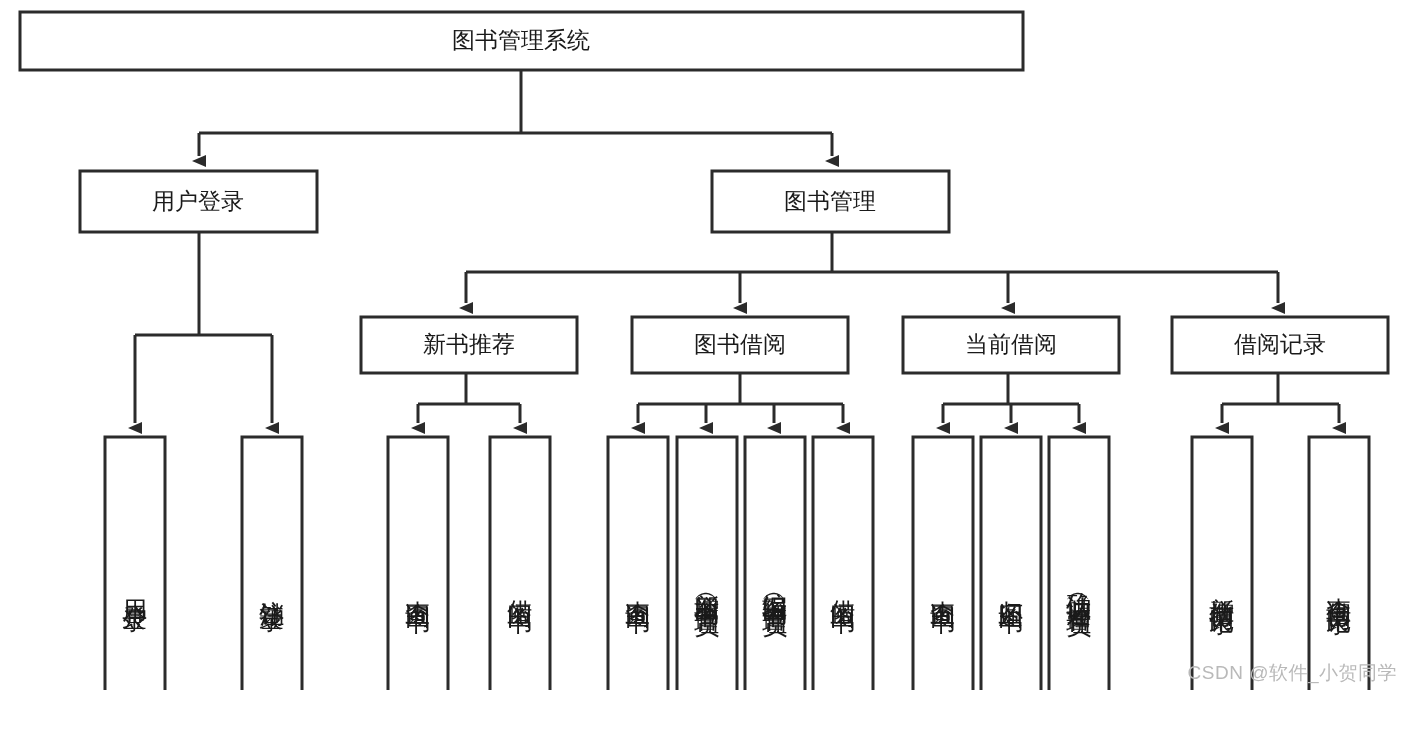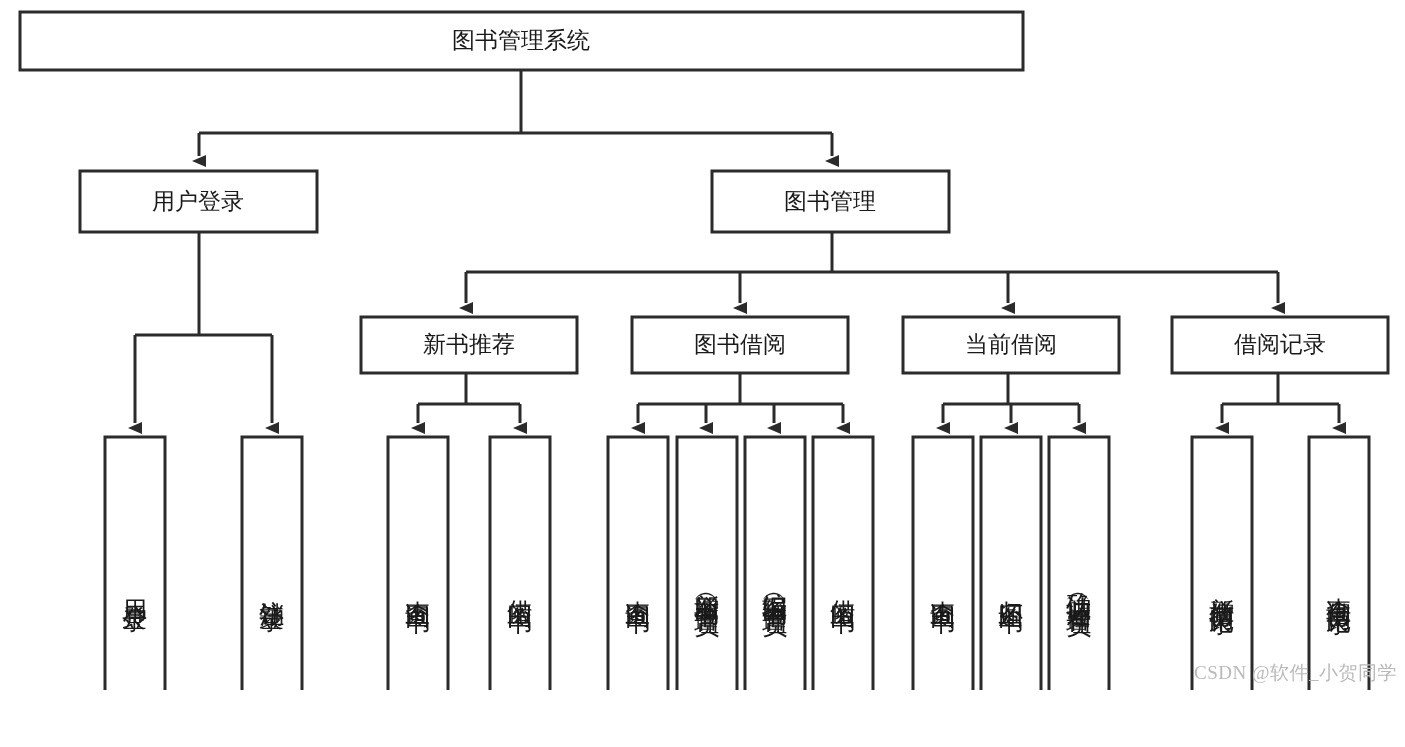--- a/index.html
+++ b/index.html
@@ -59,21 +59,21 @@
     align-items: center;
     justify-content: center;
     white-space: nowrap;
     pointer-events: none;
     user-select: none;
   }
   .watermark {
     position: absolute;
     right: 8px;
     bottom: 4px;
-    font-family: Liberation Serif, serif;
+    font-family: Liberation Sans, sans-serif;
     font-size: 19px;
     color: #b9b9b9;
     white-space: nowrap;
     letter-spacing: 0.5px;
     text-align: center;
   }
 </style>
 </head>
 <body>
 

